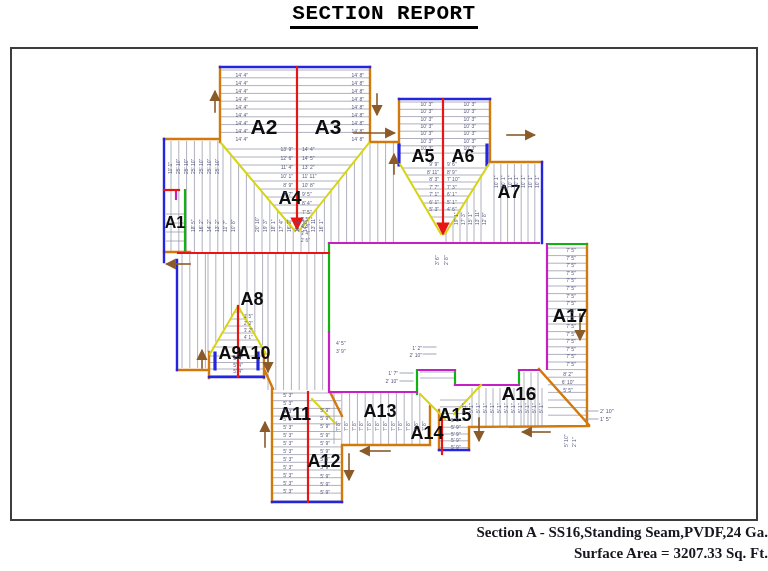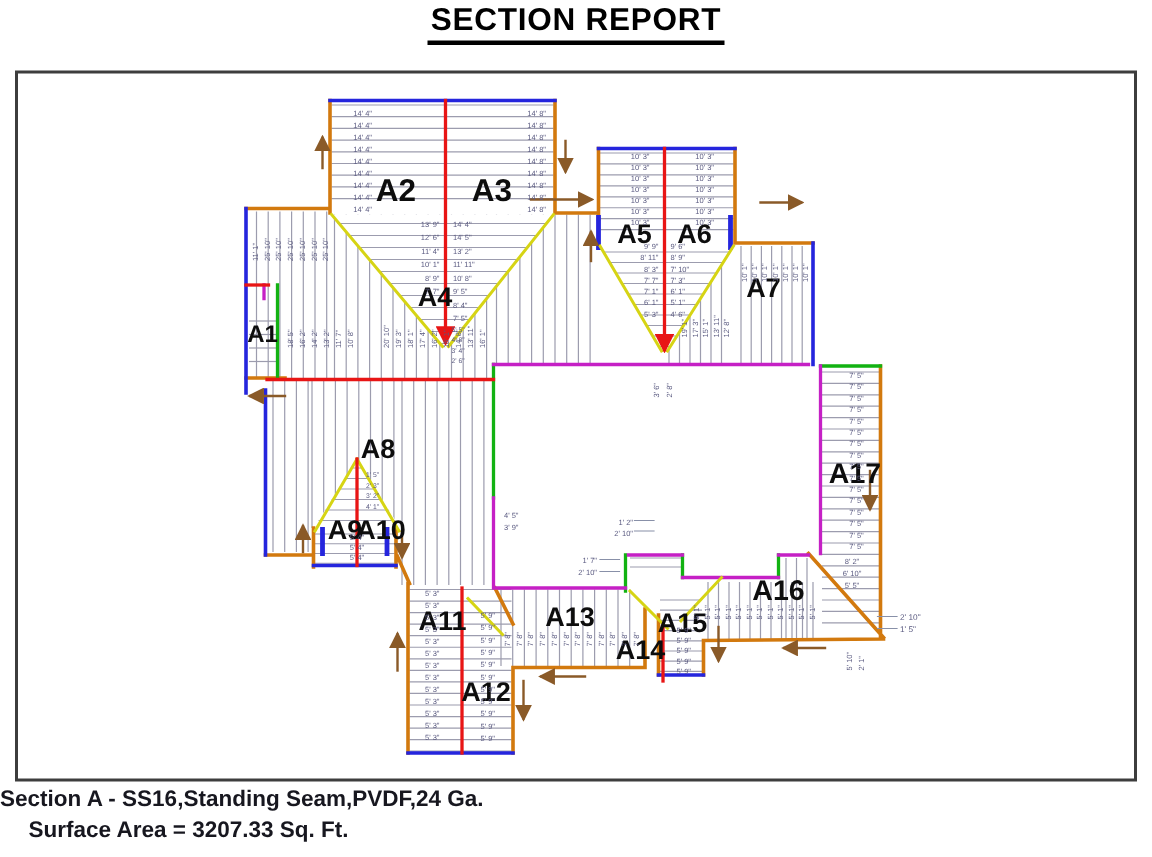--- a/index.html
+++ b/index.html
@@ -1,21 +1,21 @@
 <!DOCTYPE html>
 <html><head>
 <meta charset="utf-8">
 <style>
   html,body{margin:0;padding:0;background:#fff;}
   .page{position:relative;width:768px;height:571px;background:#fff;font-family:"Liberation Sans",sans-serif;overflow:hidden;}
   .title-wrap{position:absolute;top:2px;left:0;width:100%;text-align:center;}
-  .title{display:inline-block;font-size:21px;font-weight:800;color:#000;letter-spacing:.5px;border-bottom:3px solid #000;padding:0 2px 1px 2px;}
+  .title{display:inline-block;font-size:21px;font-weight:800;color:#000;letter-spacing:.5px;border-bottom:3px solid #000;padding:0 2px 1px 2px;font-family:Liberation Mono, monospace;}
   .plan-box{position:absolute;left:10px;top:47px;width:744px;height:470px;border:2px solid #3d3d3d;background:#fff;}
   .plan-box svg{position:absolute;left:0;top:0;width:100%;height:100%;}
-  .captions{position:absolute;top:522px;left:0;width:100%;text-align:left;color:#17171f;}
+  .captions{position:absolute;top:522px;left:0;width:100%;text-align:right;color:#17171f;font-family:Liberation Serif, serif;}
   .cap1{font-size:15px;font-weight:700;line-height:21px;}
   .cap2{font-size:15px;font-weight:700;line-height:21px;padding-left:19px;}
   text.dim{fill:#5a5a80;}
   text.seclab{fill:#0d0d0d;font-weight:bold;}
 </style>
 </head>
 <body>
 
 <div class="page">
   <div class="title-wrap">

